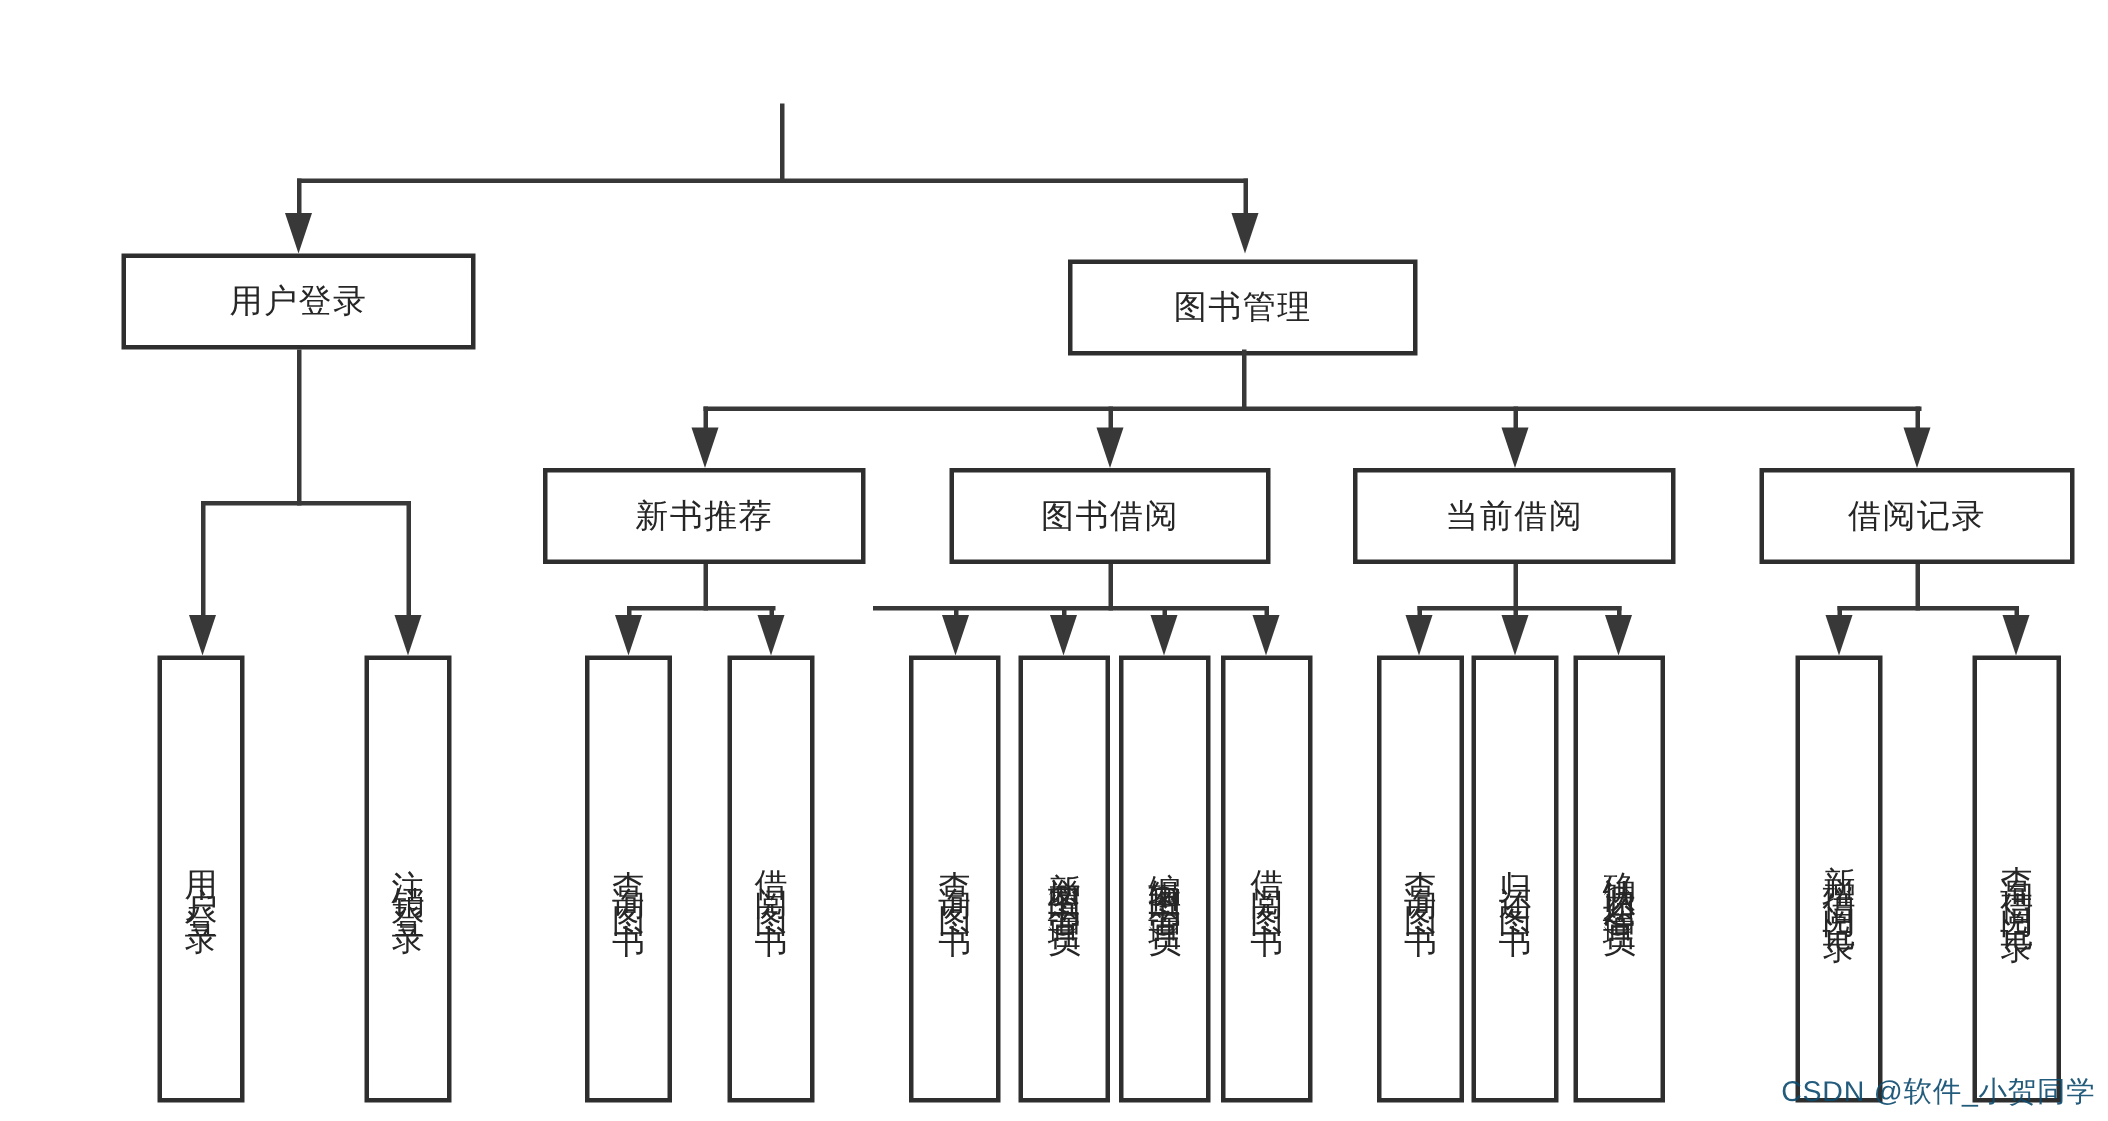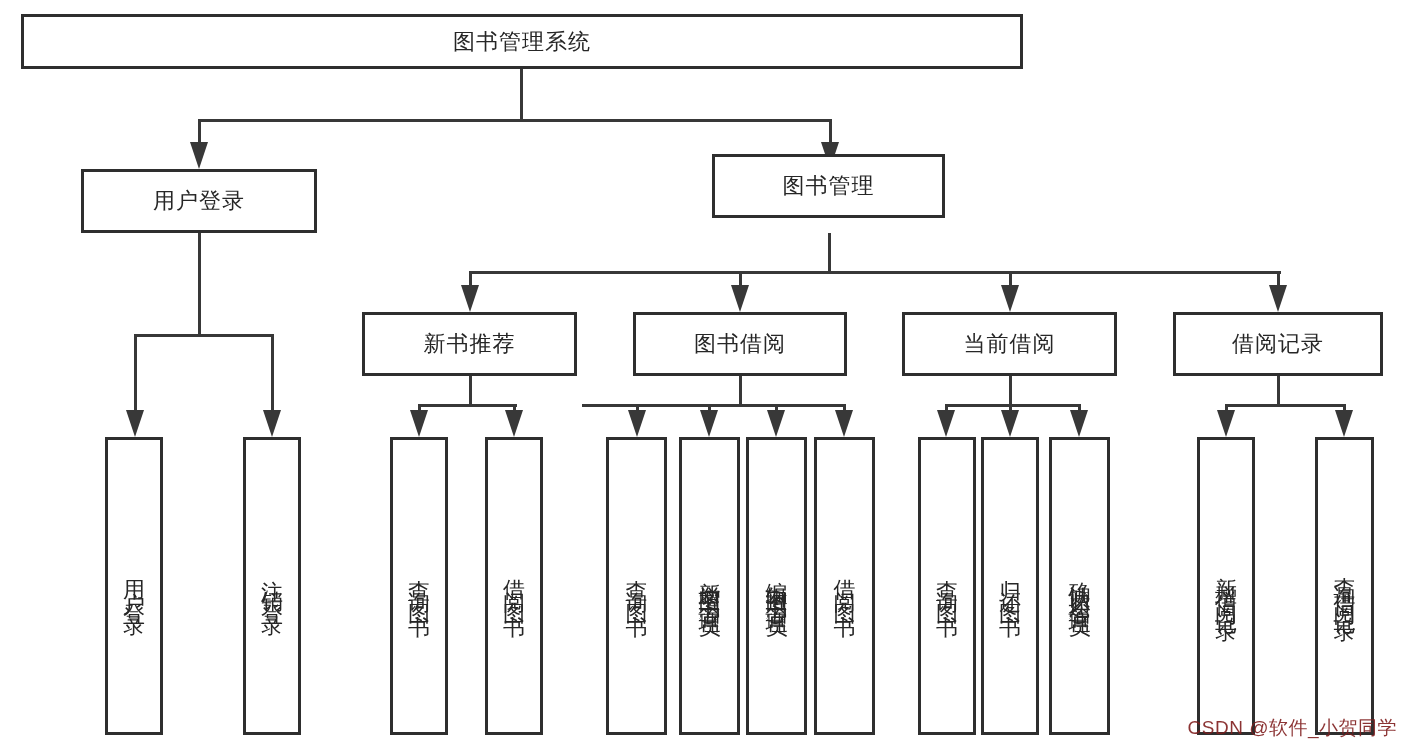--- a/index.html
+++ b/index.html
@@ -27,44 +27,41 @@
   .hline,.vline{position:absolute;background:#383838;}
   .hline{height:3px;}
   .vline{width:3px;}
   .arrow{
     position:absolute;width:0;height:0;
     border-left:9px solid transparent;border-right:9px solid transparent;
     border-top:27px solid #383838;
   }
   .watermark{
     position:absolute;right:8px;bottom:6px;
-    font-size:19px;color:#7f1d1d;opacity:.9;letter-spacing:.5px;
+    font-size:19px;color:#0c4a6e;opacity:.9;letter-spacing:.5px;
     white-space:nowrap;
   }
 </style>
 </head>
 <body>
 
 <div class="canvas">
 
-  <div class="node" style="left:21px;top:14px;width:1002px;height:55px;">
-    <span>图书管理系统</span>
-  </div>
 
   <div class="vline" style="left:520px;top:69px;height:51px;"></div>
   <div class="hline" style="left:198px;top:119px;width:634px;"></div>
   <div class="vline" style="left:198px;top:119px;height:25px;"></div>
   <div class="arrow" style="left:190px;top:142px;"></div>
   <div class="vline" style="left:829px;top:119px;height:25px;"></div>
   <div class="arrow" style="left:821px;top:142px;"></div>
 
   <div class="node" style="left:81px;top:169px;width:236px;height:64px;">
     <span>用户登录</span>
   </div>
-  <div class="node" style="left:712px;top:154px;width:233px;height:64px;">
+  <div class="node" style="left:712px;top:173px;width:233px;height:64px;">
     <span>图书管理</span>
   </div>
 
   <div class="vline" style="left:198px;top:233px;height:104px;"></div>
   <div class="hline" style="left:134px;top:334px;width:140px;"></div>
   <div class="vline" style="left:134px;top:334px;height:77px;"></div>
   <div class="arrow" style="left:126px;top:410px;"></div>
   <div class="vline" style="left:271px;top:334px;height:77px;"></div>
   <div class="arrow" style="left:263px;top:410px;"></div>
 

